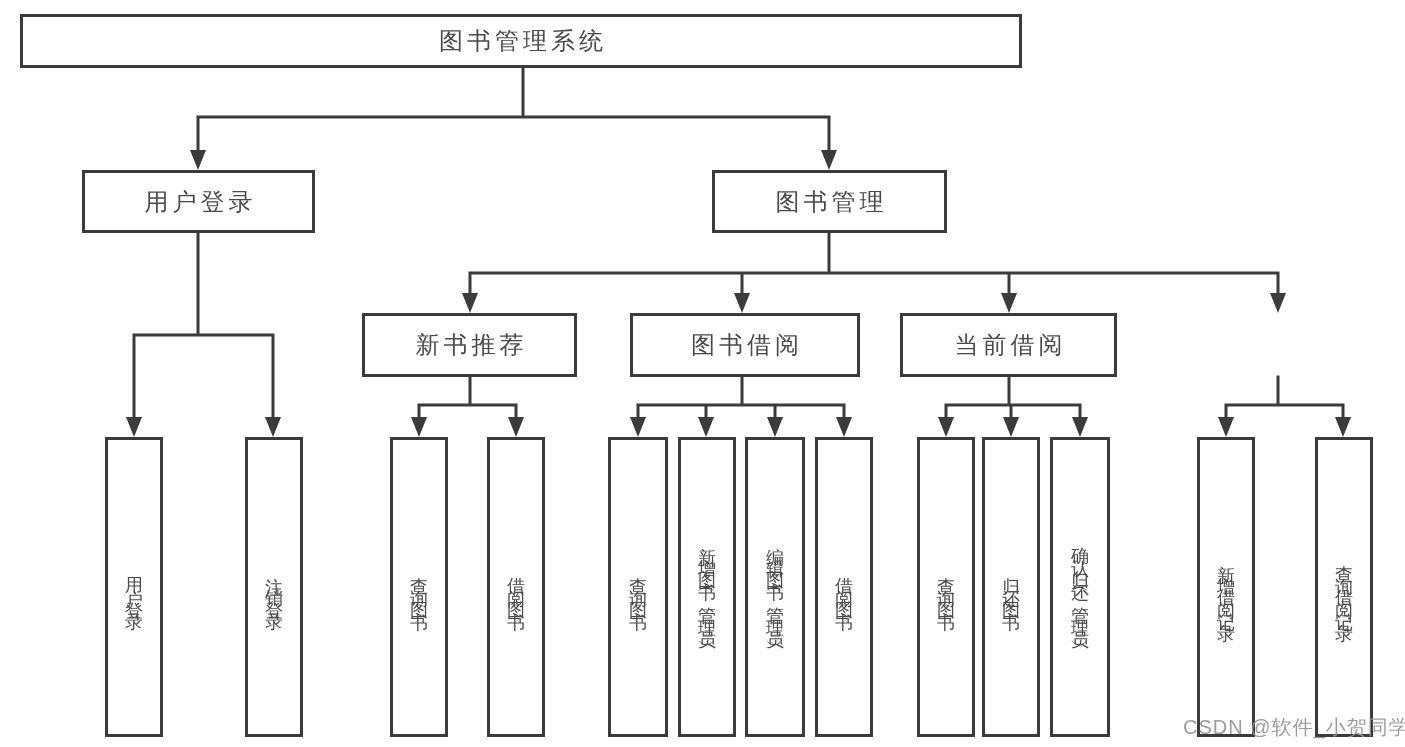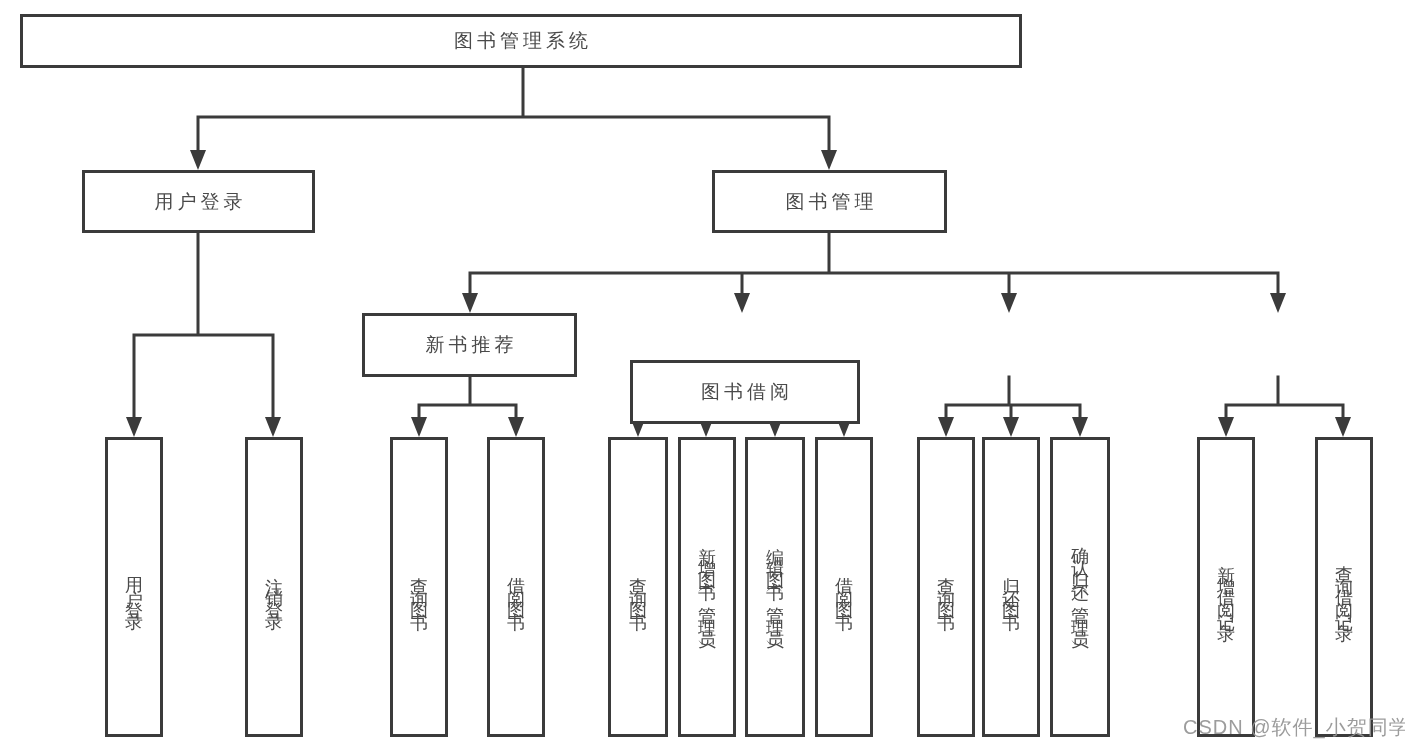--- a/index.html
+++ b/index.html
@@ -4,21 +4,21 @@
 <style>
   html,body{margin:0;padding:0;background:#ffffff;}
   .stage{
     position:relative;width:1405px;height:747px;background:#ffffff;overflow:hidden;
     font-family:"Liberation Sans", sans-serif;
   }
   .connectors{position:absolute;left:0;top:0;z-index:1;}
   .hbox{
     position:absolute;z-index:2;box-sizing:border-box;background:#ffffff;
     border:3px solid #3b3b3b;display:flex;align-items:center;justify-content:center;
-    font-size:19px;color:#4a4a4a;letter-spacing:4px;text-indent:4px;white-space:nowrap;
+    font-size:24px;color:#4a4a4a;letter-spacing:4px;text-indent:4px;white-space:nowrap;
   }
   .vbox{
     position:absolute;z-index:2;box-sizing:border-box;background:#ffffff;
     border:3px solid #3b3b3b;top:437px;width:58px;height:300px;
     display:flex;align-items:center;justify-content:center;
   }
   .vbox .vtext{
     writing-mode:vertical-rl;text-orientation:mixed;white-space:nowrap;
     font-size:18px;color:#4a4a4a;letter-spacing:12px;line-height:1;
   }
@@ -64,21 +64,22 @@
       <polygon points="1335,417 1351,417 1343,437"></polygon>
     </g>
   </svg>
 
   <div class="hbox" style="left:20px;top:14px;width:1002px;height:54px;">图书管理系统</div>
 
   <div class="hbox" style="left:82px;top:170px;width:233px;height:63px;">用户登录</div>
   <div class="hbox" style="left:362px;top:313px;width:215px;height:64px;">新书推荐</div>
 
   <div class="hbox" style="left:712px;top:170px;width:235px;height:63px;">图书管理</div>
-  <div class="hbox" style="left:630px;top:313px;width:230px;height:64px;margin-top:47px;">图书借阅</div>
+  <div class="hbox" style="left:630px;top:313px;width:230px;height:64px;">图书借阅</div>
+  <div class="hbox" style="left:900px;top:313px;width:217px;height:64px;">当前借阅</div>
 
   <div class="vbox" style="left:105px;">
     <span class="vtext">用户登录</span>
   </div>
   <div class="vbox" style="left:245px;">
     <span class="vtext">注销登录</span>
   </div>
   <div class="vbox" style="left:390px;">
     <span class="vtext">查询图书</span>
   </div>

